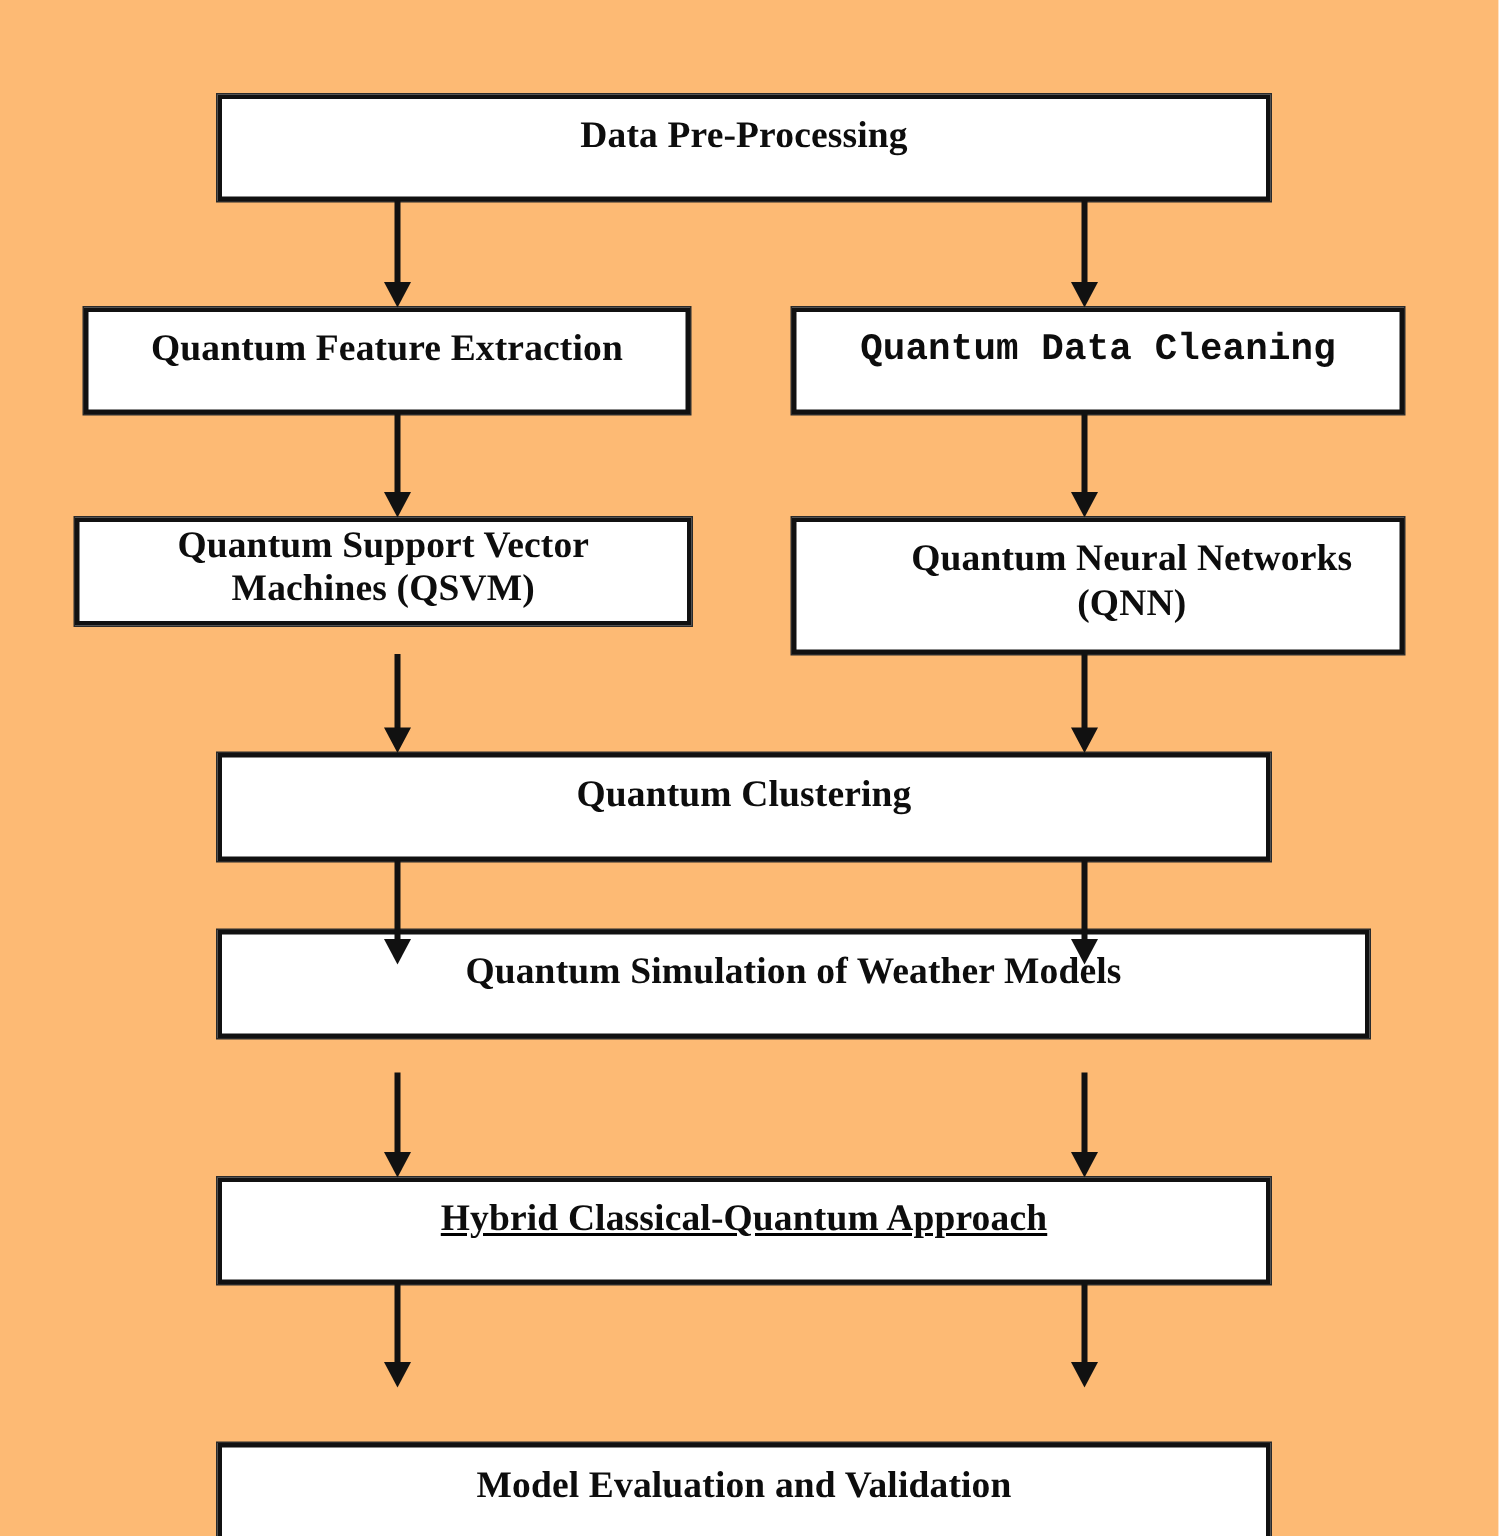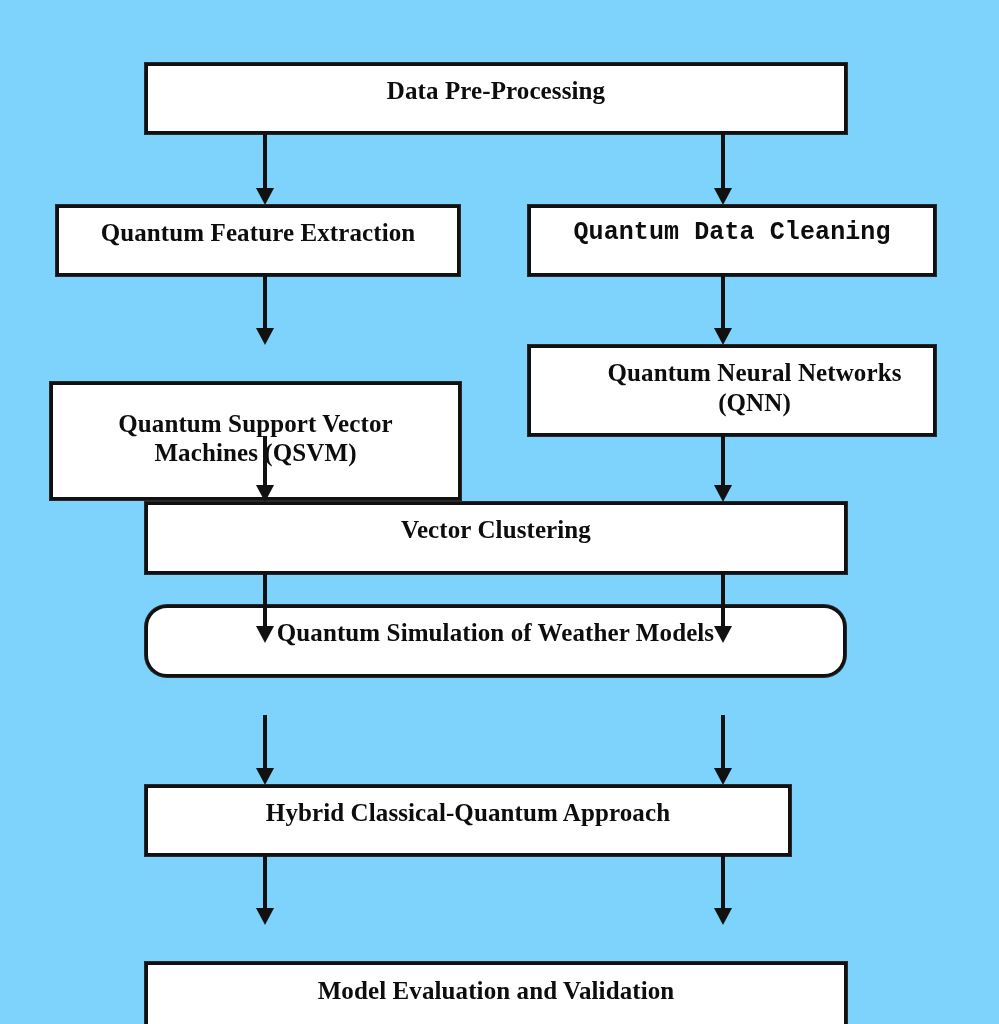--- a/index.html
+++ b/index.html
@@ -4,21 +4,21 @@
 <style>
   html, body {
     margin: 0;
     padding: 0;
     background: #ffffff;
   }
   #canvas {
     position: relative;
     width: 999px;
     height: 1024px;
-    background: #7dd3fc;
+    background: #fdba74;
     overflow: hidden;
     font-family: "Liberation Serif", "DejaVu Serif", serif;
   }
   .node {
     position: absolute;
     box-sizing: border-box;
     background: #ffffff;
     border: 3px solid #111111;
     box-shadow: 0 0 0 1px #2a2a2a;
     display: flex;
@@ -71,39 +71,39 @@
   </div>
 
   <div class="node single" style="left:56px; top:205px; width:404px; height:71px;">
     <span class="node-label">Quantum Feature Extraction</span>
   </div>
 
   <div class="node single" style="left:528px; top:205px; width:408px; height:71px;font-family:Liberation Mono, monospace;">
     <span class="node-label">Quantum Data Cleaning</span>
   </div>
 
-  <div class="node two-line" style="left:50px; top:345px; width:411px; height:118px;margin-top:37px;">
+  <div class="node two-line" style="left:50px; top:345px; width:411px; height:72px;">
     <span class="node-label">Quantum Support Vector
 Machines (QSVM)</span>
   </div>
 
   <div class="node two-line" style="left:528px; top:345px; width:408px; height:91px;padding-left:45px;">
     <span class="node-label">Quantum Neural Networks
 (QNN)</span>
   </div>
 
   <div class="node single" style="left:145px; top:502px; width:702px; height:72px;">
-    <span class="node-label">Vector Clustering</span>
+    <span class="node-label">Quantum Clustering</span>
   </div>
 
-  <div class="node single" style="left:145px; top:605px; width:701px; height:72px;border-radius:22px;">
+  <div class="node single" style="left:145px; top:620px; width:768px; height:72px;">
     <span class="node-label">Quantum Simulation of Weather Models</span>
   </div>
 
-  <div class="node single" style="left:145px; top:785px; width:646px; height:71px;">
+  <div class="node single" style="left:145px; top:785px; width:702px; height:71px;text-decoration:underline;">
     <span class="node-label">Hybrid Classical-Quantum Approach</span>
   </div>
 
   <div class="node single" style="left:145px; top:925px; width:702px; height:73px;margin-top:37px;">
     <span class="node-label">Model Evaluation and Validation</span>
   </div>
 
   <div class="conn" style="left:263px; top:134px; width:4px; height:71px;">
     <div class="shaft" style="height:56px;"></div>
     <div class="head" style="top:54px;"></div>

